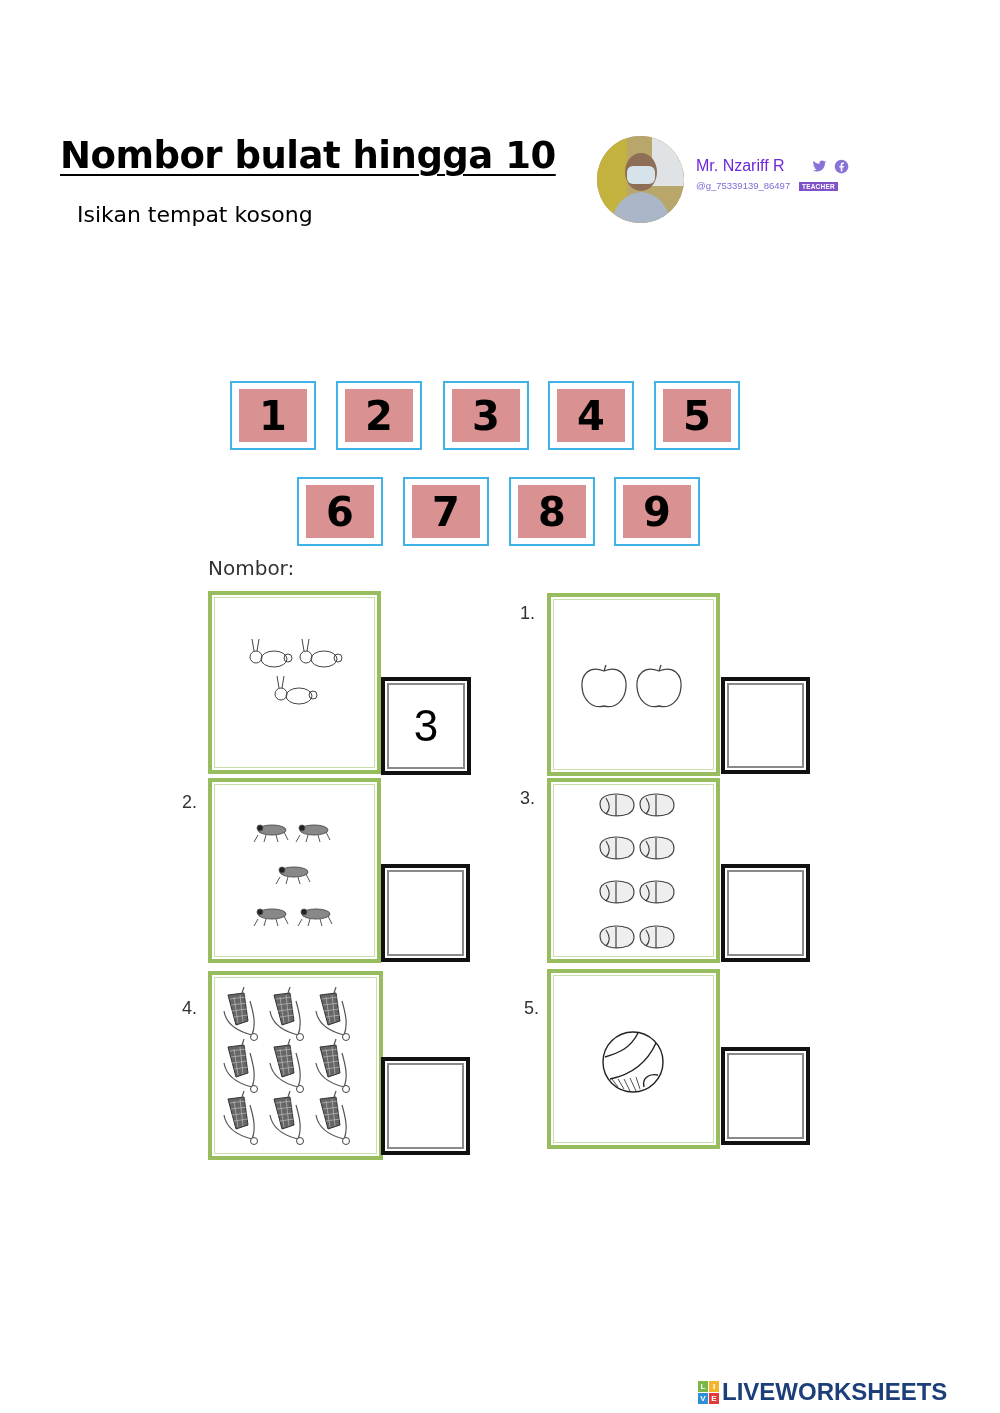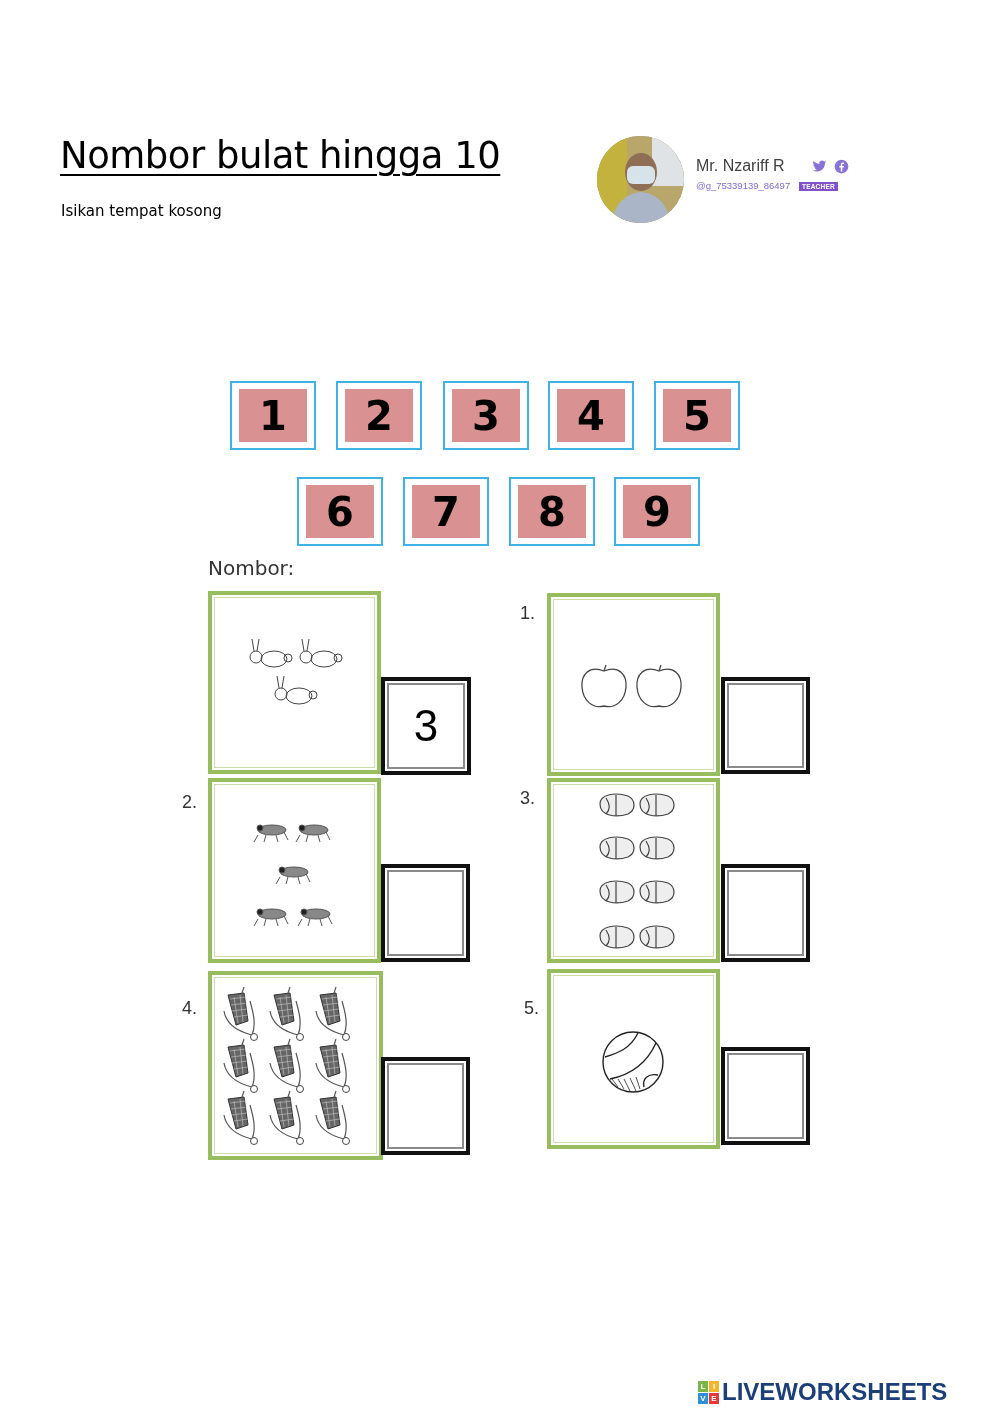--- a/index.html
+++ b/index.html
@@ -1,23 +1,23 @@
 <!DOCTYPE html>
 <html><head>
   <meta charset="utf-8">
   <style>
     html, body { margin:0; padding:0; background:#ffffff; }
     body { width:1000px; height:1413px; position:relative; overflow:hidden; font-family:"DejaVu Sans", sans-serif; color:#000; }
     .abs { position:absolute; }
 
-    .title { left:60px; top:134px; font-size:37px; font-family:"DejaVu Sans", sans-serif; letter-spacing:-0.5px; text-decoration:underline; text-decoration-thickness:2px; text-underline-offset:6px; white-space:nowrap; font-weight:400; }
-    .subtitle { left:61px; top:202px; font-size:15px; font-family:"DejaVu Sans", sans-serif; white-space:nowrap; }
+    .title { left:60px; top:134px; font-size:37px; font-family:"DejaVu Sans", sans-serif; letter-spacing:-0.5px; text-decoration:underline; text-decoration-thickness:2px; text-underline-offset:6px; white-space:nowrap; font-weight:700; }
+    .subtitle { left:77px; top:202px; font-size:22px; font-family:"DejaVu Sans", sans-serif; white-space:nowrap; }
 
     .avatar { left:597px; top:136px; width:87px; height:87px; border-radius:50%; overflow:hidden; background:#9a8f6a; }
-    .author-name { left:696px; top:157px; font-size:16px; color:#404040; font-family:"Liberation Sans", sans-serif; white-space:nowrap; }
+    .author-name { left:696px; top:157px; font-size:16px; color:#6d28d9; font-family:"Liberation Sans", sans-serif; white-space:nowrap; }
     .author-handle { left:696px; top:180px; font-size:9.5px; color:#7f6bd6; font-family:Liberation Sans, sans-serif; white-space:nowrap; }
     .badge { left:799px; top:182px; background:#7f52c9; color:#fff; font-size:6.5px; font-weight:bold; padding:1px 3px; font-family:"Liberation Sans", sans-serif; letter-spacing:0.2px; }
     .soc { top:159px; width:15px; height:15px; }
 
     .tile { position:absolute; width:86px; height:69px; border:2px solid #3fb2e6; background:#fff; box-sizing:border-box; }
     .tile-inner { position:absolute; left:7px; top:6px; right:7px; bottom:6px; background:#d99191; display:flex; align-items:center; justify-content:center; font-family:"DejaVu Sans", sans-serif; font-weight:bold; font-size:40px; color:#000; }
 
     .contoh { left:208px; top:556px; font-size:20px; color:#333; font-family:"DejaVu Sans", sans-serif; }
 
     .pic { position:absolute; border:4px solid #97bd5f; box-sizing:border-box; background:#fff; }

